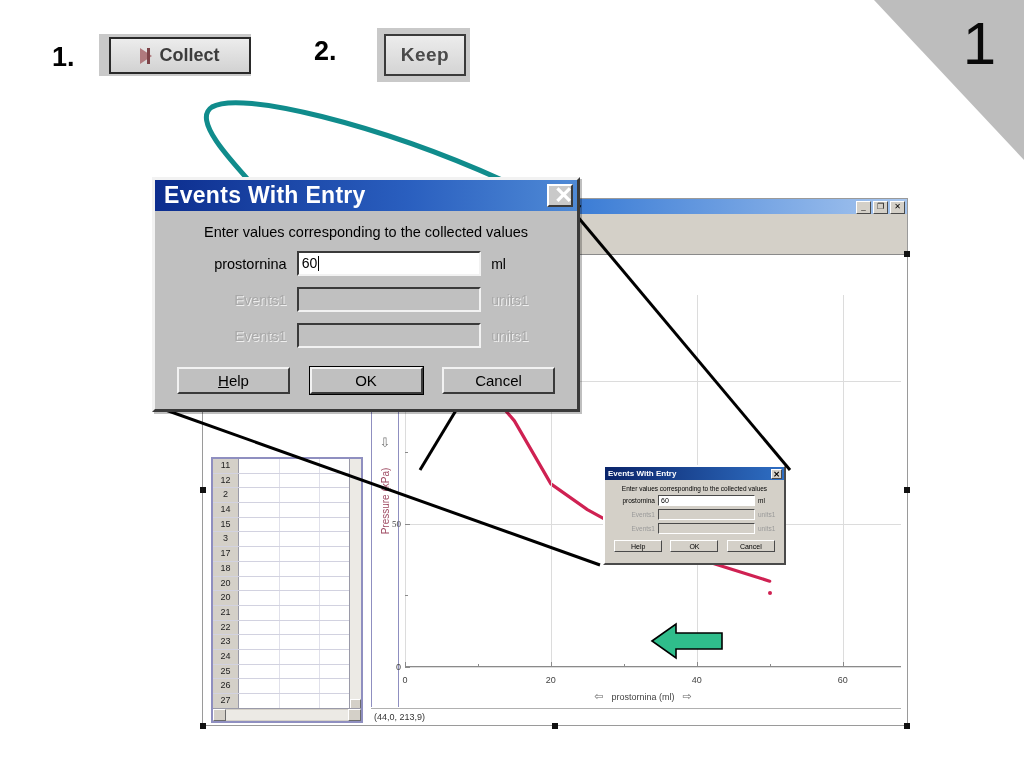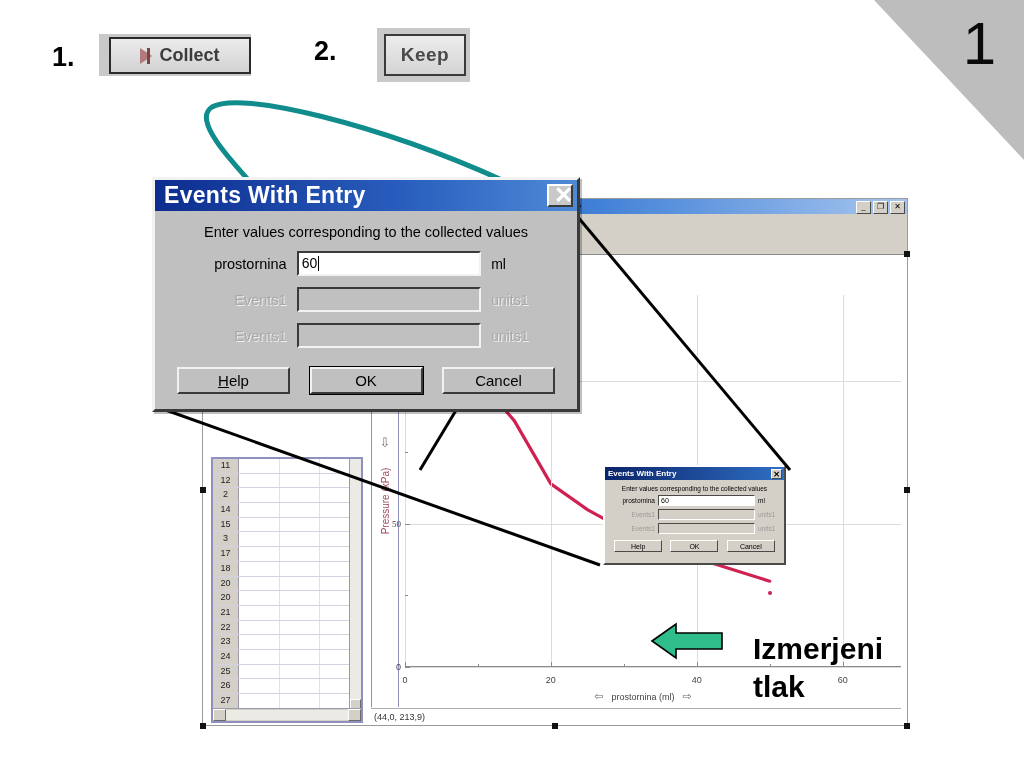--- a/index.html
+++ b/index.html
@@ -486,21 +486,20 @@
     <line x1="580" y1="205" x2="420" y2="470" stroke="#000" stroke-width="3"></line>
     <line x1="790" y1="470" x2="572" y2="210" stroke="#000" stroke-width="3"></line>
     <line x1="160" y1="408" x2="600" y2="565" stroke="#000" stroke-width="3"></line>
     <line x1="200" y1="424" x2="478" y2="480" stroke="#000" stroke-width="0"></line>
   </svg>
 
   <svg id="green-arrow" viewBox="0 0 74 42">
     <polygon points="2,21 26,4 26,13 72,13 72,29 26,29 26,38" fill="#2fbd8b" stroke="#000" stroke-width="1.6"></polygon>
   </svg>
 
-  <div id="izmerjeni">Izmerjeni tlak</div>
 
   <svg style="position:absolute;left:150px;top:85px;width:380px;height:180px;pointer-events:none">
     <path d="M 352 95 C 230 40, 90 5, 62 22 C 34 40, 118 110, 148 152" fill="none" stroke="#108c8c" stroke-width="5" stroke-linecap="round"></path>
     <polygon points="148,164 138,142 160,146" fill="#108c8c"></polygon>
   </svg>
 
   <div class="dlg">
     <div class="dlg-title">
       <span>Events With Entry</span>
       <span class="dlg-close">✕</span>

